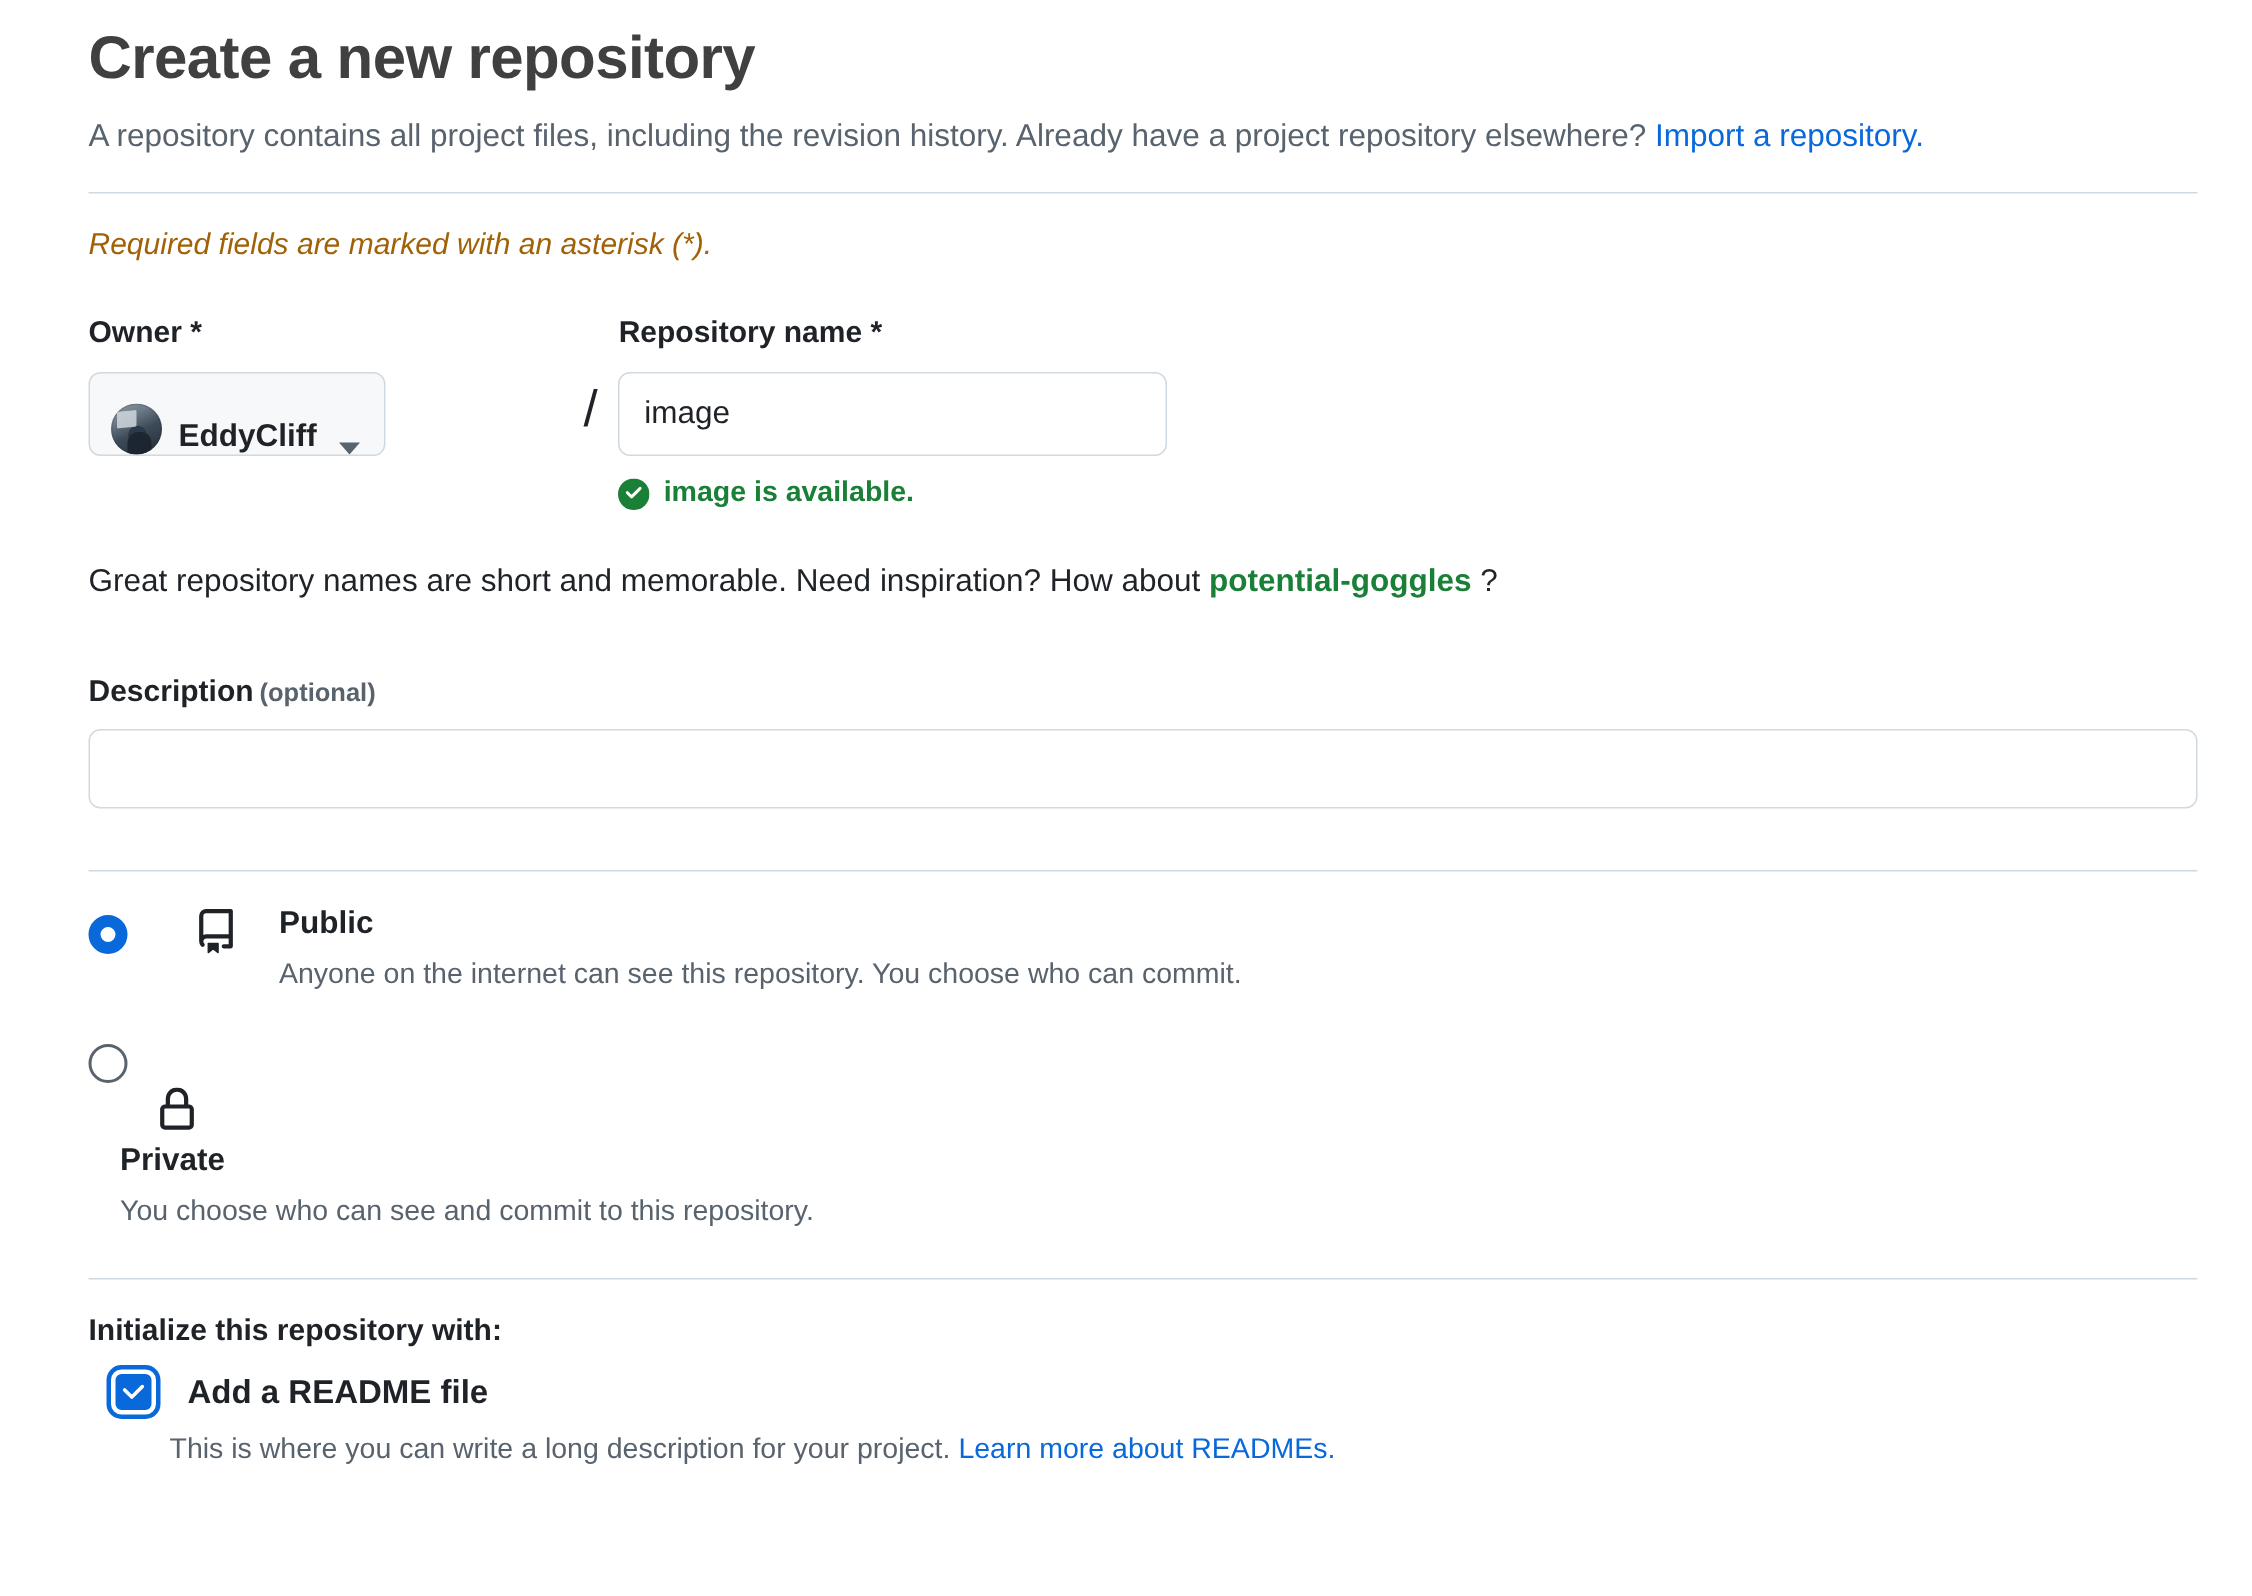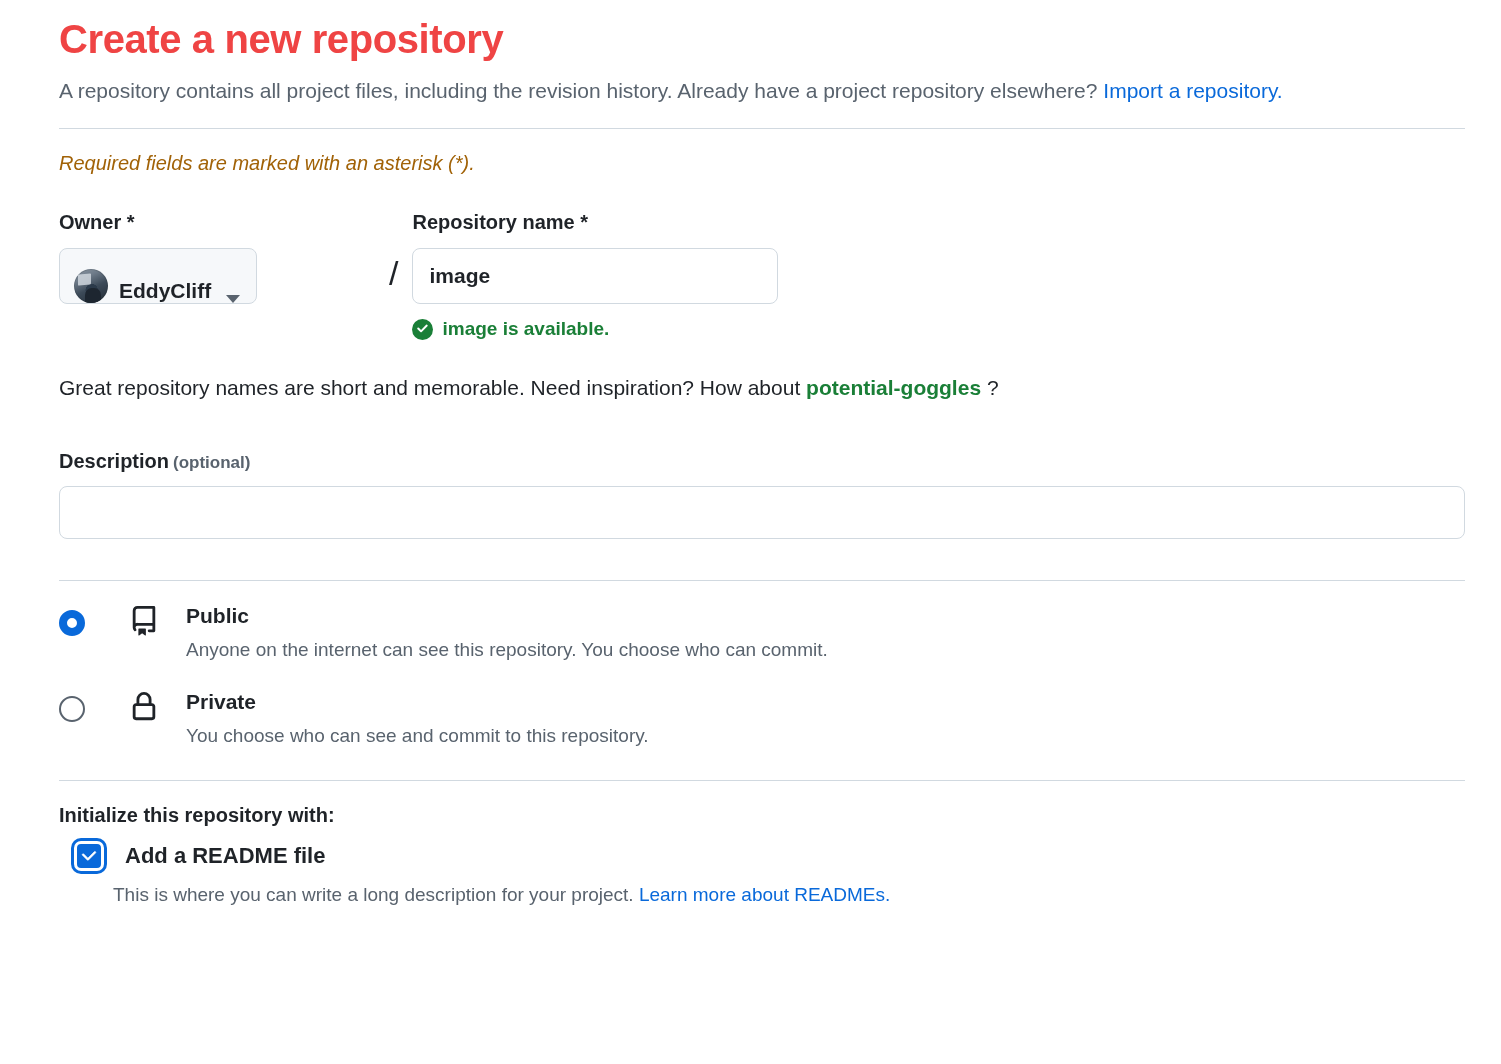--- a/index.html
+++ b/index.html
@@ -24,21 +24,21 @@
   }
 
   
   .page-title {
     font-size: 40px;
     font-weight: 700;
     letter-spacing: -0.4px;
     line-height: 1.15;
     margin: 0;
     padding-top: 16px;
-    color: #ef4444;
+    color: #404040;
   }
   .subtitle {
     font-size: 21px;
     line-height: 1.45;
     color: #59636e;
     margin-top: 14px;
     max-width: 1410px;
   }
   .subtitle .link {
     color: #0969da;
@@ -144,21 +144,20 @@
     width: 366px;
     height: 56px;
     padding: 0 16px;
     font-size: 21px;
     font-family: "Liberation Sans", sans-serif;
     color: #1f2328;
     background: #ffffff;
     border: 1px solid #d1d9e0;
     border-radius: 8px;
     outline: none;
-    font-weight: bold;
   }
   .repo-input::placeholder { color: #6e7781; }
 
   .availability {
     display: flex;
     align-items: center;
     gap: 9px;
     margin-top: 14px;
     font-size: 19px;
     font-weight: 700;
@@ -218,21 +217,21 @@
     width: 1406px;
   }
 
   
   .visibility { margin-top: 22px; }
   .vis-option {
     display: flex;
     align-items: flex-start;
     cursor: pointer;
   }
-  .vis-option + .vis-option { margin-top: 27px; }
+  .vis-option + .vis-option { margin-top: 27px; flex-direction: column; }
 
   .radio {
     width: 26px;
     height: 26px;
     flex: 0 0 26px;
     border-radius: 50%;
     box-sizing: border-box;
     margin-top: 7px;
   }
   .radio.on {

